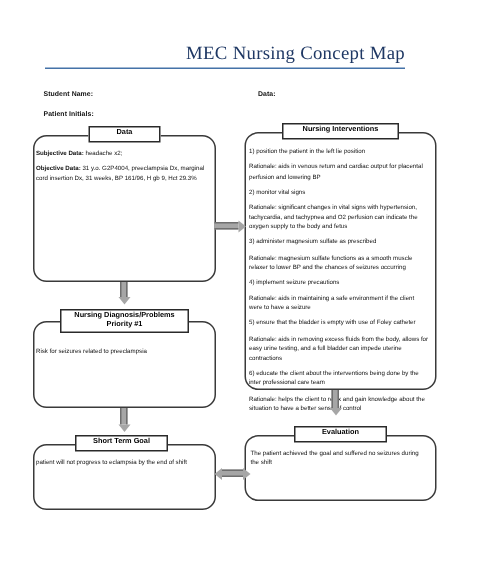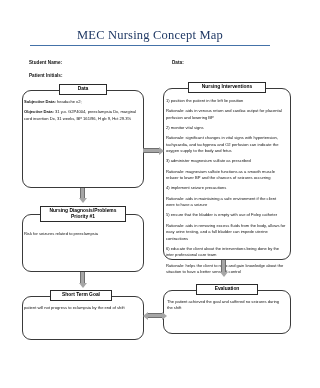--- a/index.html
+++ b/index.html
@@ -21,21 +21,21 @@
     height: 388px;
     background: #ffffff;
   }
 
   
   .title-wrap {
     position: absolute;
     left: 30px;
     top: 28px;
     width: 240px;
-    text-align: center;
+    text-align: right;
   }
   .doc-title {
     font-family: "Liberation Serif", serif;
     font-size: 12.5px;
     color: #1f3864;
     letter-spacing: 0.2px;
     white-space: nowrap;
   }
   .title-rule {
     margin-top: 2px;

